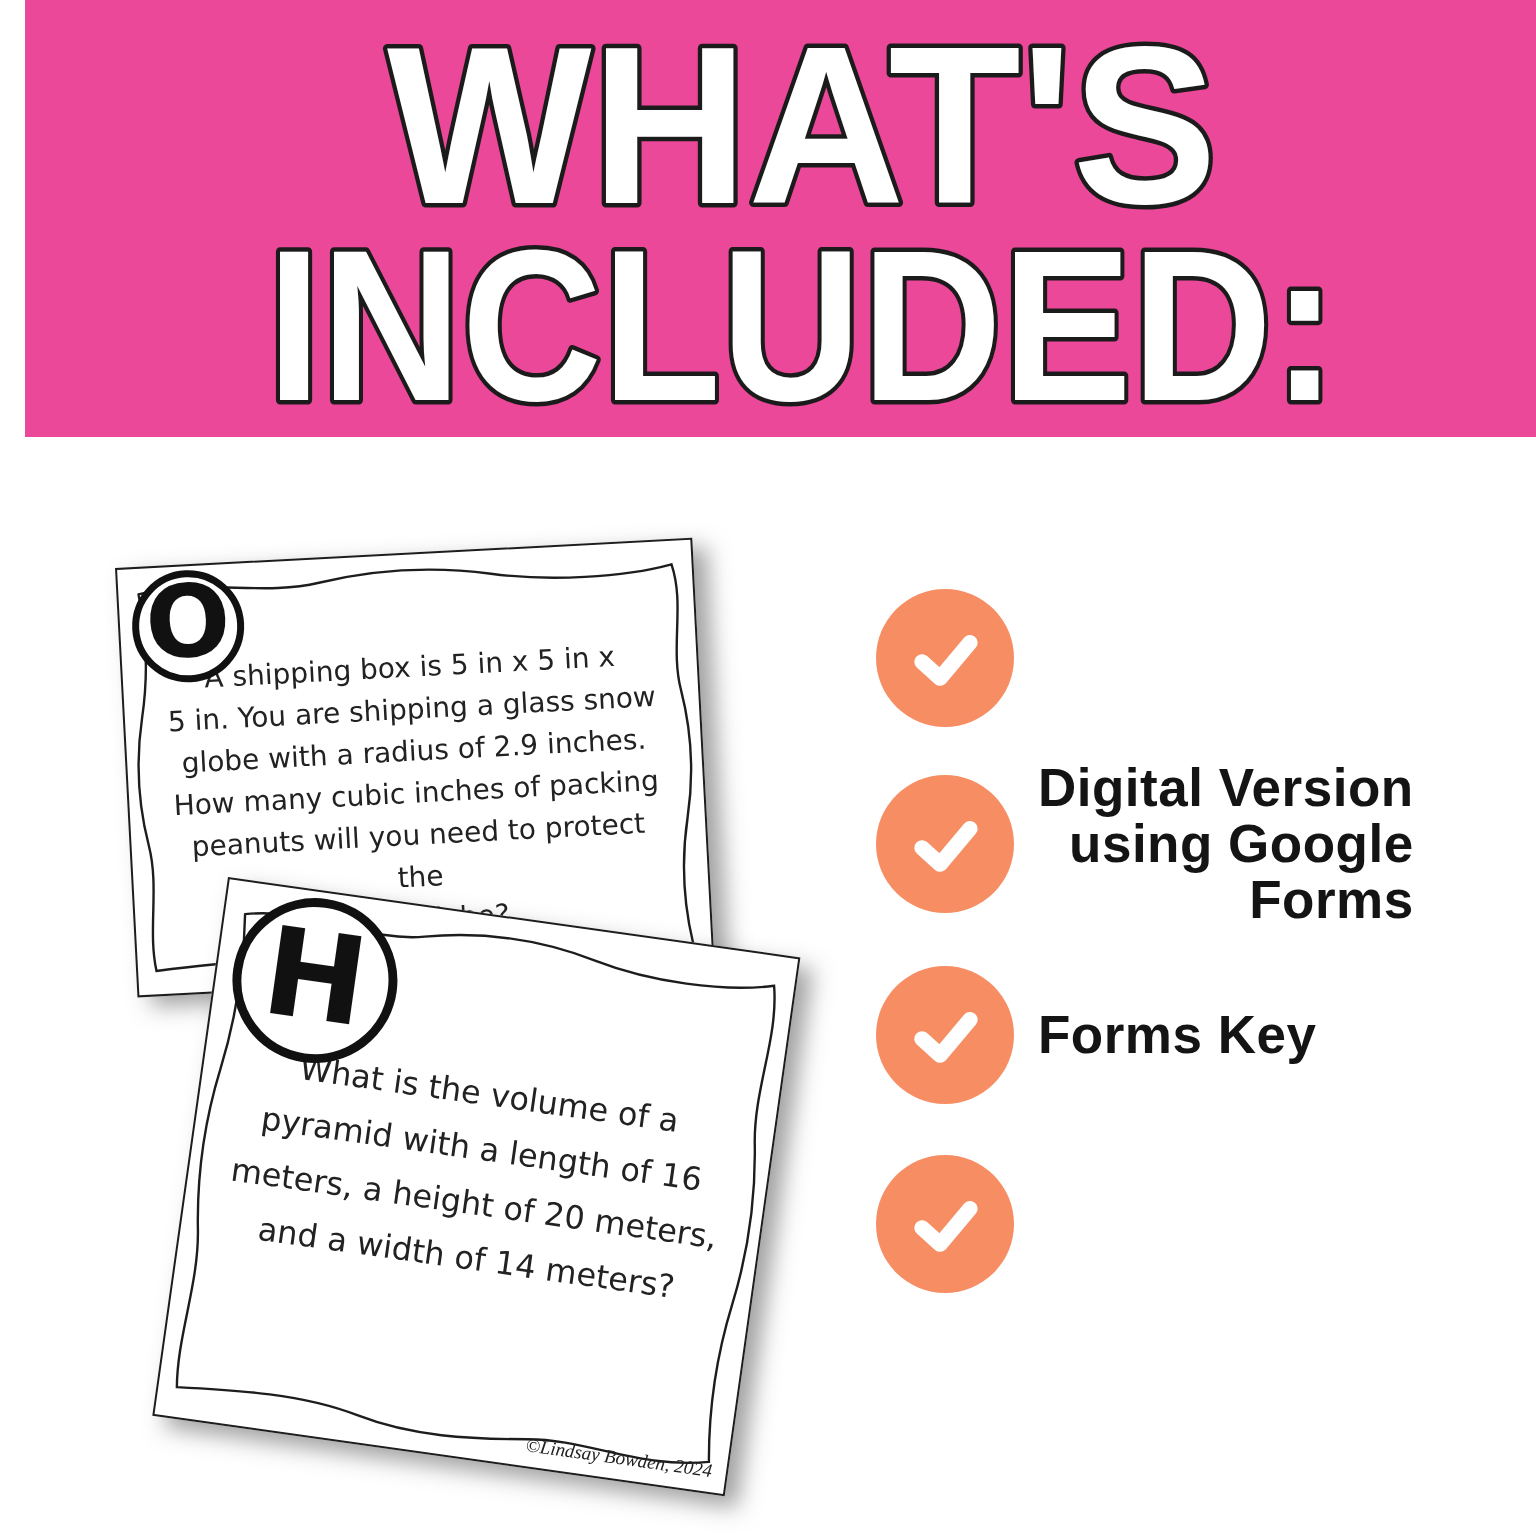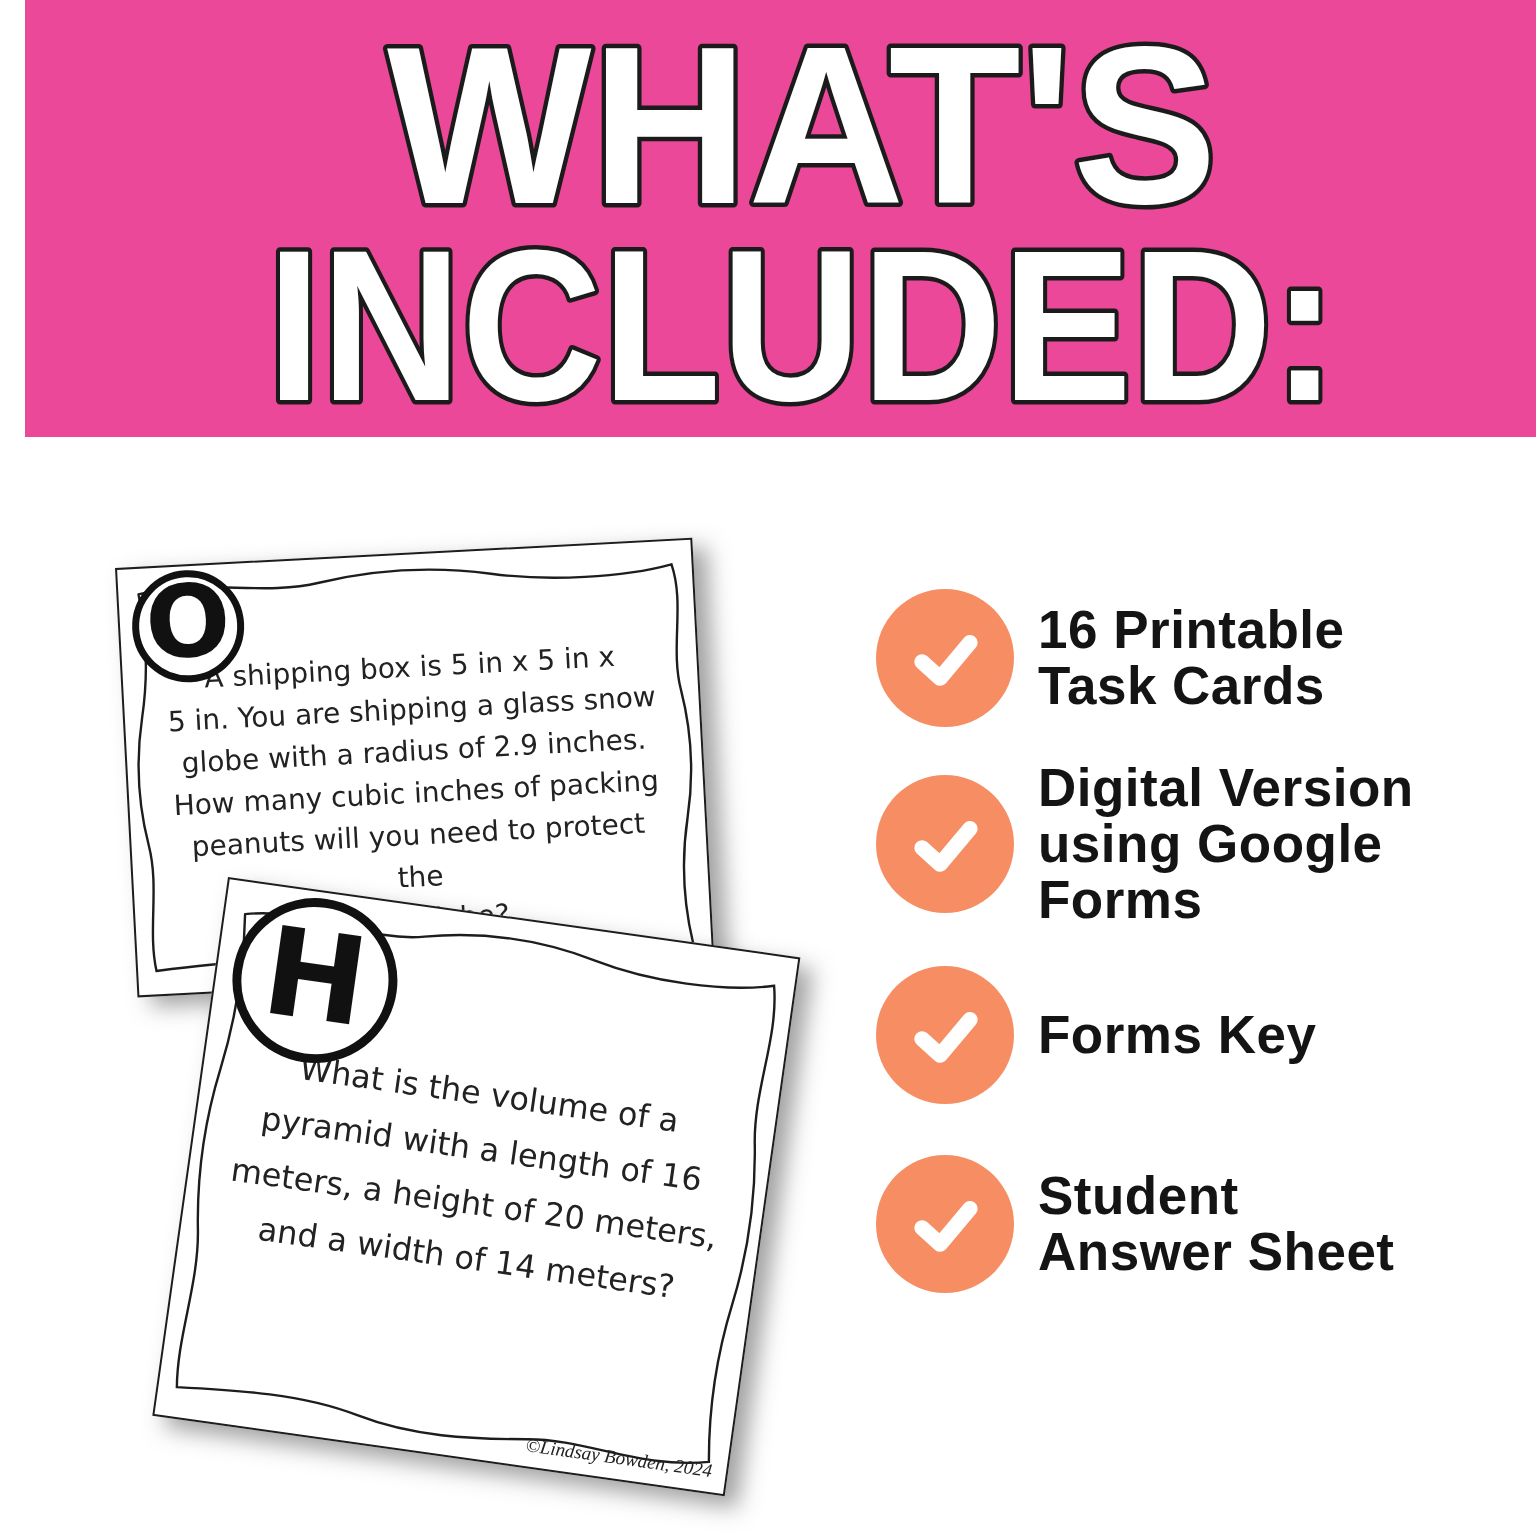--- a/index.html
+++ b/index.html
@@ -76,21 +76,21 @@
     flex:0 0 auto;width:138px;height:138px;border-radius:50%;
     background:#f78e63;display:flex;align-items:center;justify-content:center;
   }
   .check-circle svg{width:96px;height:96px;}
   .check-label{
     margin-left:24px;white-space:pre-line;
     font-weight:bold;font-size:53px;line-height:56px;color:#141414;
     letter-spacing:0.5px;
   }
   .row-1{top:588px;}
-  .row-2{top:774px;}
+  .row-2{top:774px;text-align:right;}
   .row-3{top:965px;}
   .row-4{top:1154px;}
 </style>
 </head>
 <body>
 
 <header class="banner">
   <svg class="title-svg" width="1536" height="437" viewBox="0 0 1536 437">
     <text class="title-text title-line1" x="362" y="203" textLength="830" lengthAdjust="spacingAndGlyphs">WHAT'S</text>
     <text class="title-text title-line2" x="242" y="400" textLength="1070" lengthAdjust="spacingAndGlyphs">INCLUDED:</text>
@@ -133,22 +133,20 @@
 and a width of 14 meters?</div>
   <div class="copyright">©Lindsay Bowden, 2024</div>
 </section>
 
 <div class="check-row row-1">
   <div class="check-circle">
     <svg viewBox="0 0 100 100">
       <path d="M26 54 L45 71 L76 34" fill="none" stroke="#ffffff" stroke-width="16" stroke-linecap="round" stroke-linejoin="round"></path>
     </svg>
   </div>
-  <div class="check-label">16 Printable
-Task Cards</div>
 </div>
 
 <div class="check-row row-2">
   <div class="check-circle">
     <svg viewBox="0 0 100 100">
       <path d="M26 54 L45 71 L76 34" fill="none" stroke="#ffffff" stroke-width="16" stroke-linecap="round" stroke-linejoin="round"></path>
     </svg>
   </div>
   <div class="check-label">Digital Version
 using Google
@@ -163,15 +161,13 @@
   </div>
   <div class="check-label">Forms Key</div>
 </div>
 
 <div class="check-row row-4">
   <div class="check-circle">
     <svg viewBox="0 0 100 100">
       <path d="M26 54 L45 71 L76 34" fill="none" stroke="#ffffff" stroke-width="16" stroke-linecap="round" stroke-linejoin="round"></path>
     </svg>
   </div>
-  <div class="check-label">Student
-Answer Sheet</div>
 </div>
 
 </body></html>

